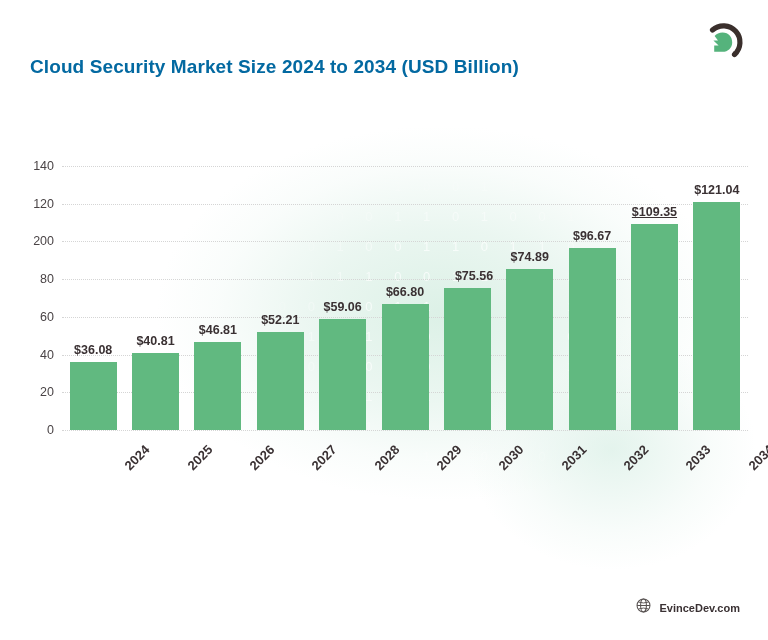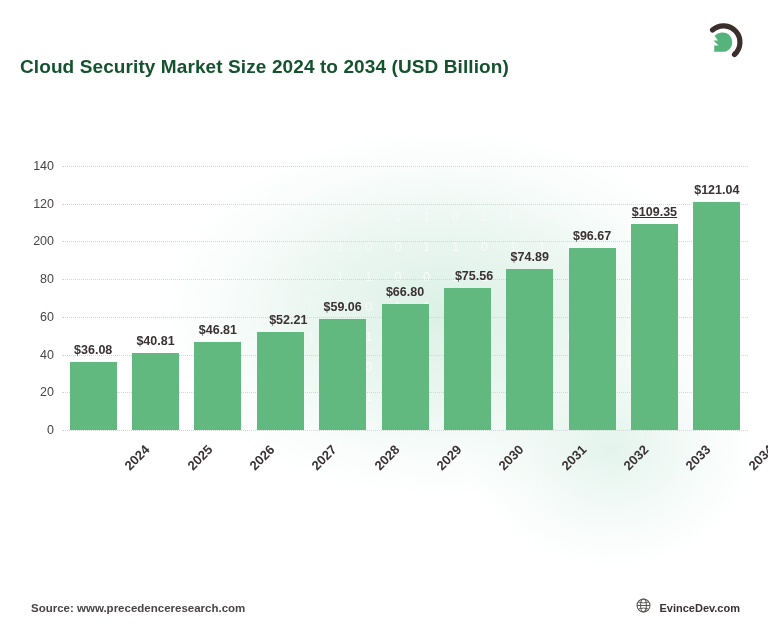--- a/index.html
+++ b/index.html
@@ -82,25 +82,25 @@
     position: absolute;
     right: 24px;
     top: 20px;
     width: 44px;
     height: 44px;
     z-index: 6;
   }
 
   .chart-title {
     position: absolute;
-    left: 20px;
+    left: 30px;
     top: 56px;
     font-size: 19px;
     font-weight: bold;
-    color: #14532d;
+    color: #0369a1;
     letter-spacing: 0.1px;
     z-index: 6;
     white-space: nowrap;
   }
 
   
   .plot {
     position: absolute;
     left: 62px;
     top: 166px;
@@ -241,21 +241,21 @@
       <div class="bar" title="2024: $36.08" style="left: 7.68182px; width: 47px; height: 68.0366px; background: rgb(97, 185, 128);"></div>
       <div class="bar-label" style="left: 31.1818px; top: 176.963px;">$36.08</div>
       <div class="xtick" style="left: 51.1818px;">2024</div>
       <div class="bar" title="2025: $40.81" style="left: 70.0455px; width: 47px; height: 76.956px; background: rgb(97, 185, 128);"></div>
       <div class="bar-label" style="left: 93.5455px; top: 168.044px;">$40.81</div>
       <div class="xtick" style="left: 113.545px;">2025</div>
       <div class="bar" title="2026: $46.81" style="left: 132.409px; width: 47px; height: 88.2703px; background: rgb(97, 185, 128);"></div>
       <div class="bar-label" style="left: 155.909px; top: 156.73px;">$46.81</div>
       <div class="xtick" style="left: 175.909px;">2026</div>
       <div class="bar" title="2027: $52.21" style="left: 194.773px; width: 47px; height: 98.4531px; background: rgb(97, 185, 128);"></div>
-      <div class="bar-label" style="left: 218.273px; top: 146.547px; margin-left: 8px;">$52.21</div>
+      <div class="bar-label" style="left: 218.273px; top: 146.547px;">$52.21</div>
       <div class="xtick" style="left: 238.273px;">2027</div>
       <div class="bar" title="2028: $59.06" style="left: 257.136px; width: 47px; height: 111.37px; background: rgb(97, 185, 128);"></div>
       <div class="bar-label" style="left: 280.636px; top: 133.63px;">$59.06</div>
       <div class="xtick" style="left: 300.636px;">2028</div>
       <div class="bar" title="2029: $66.80" style="left: 319.5px; width: 47px; height: 125.966px; background: rgb(97, 185, 128);"></div>
       <div class="bar-label" style="left: 343px; top: 119.034px;">$66.80</div>
       <div class="xtick" style="left: 363px;">2029</div>
       <div class="bar" title="2030: $75.56" style="left: 381.864px; width: 47px; height: 142.485px; background: rgb(97, 185, 128);"></div>
       <div class="bar-label" style="left: 412px; top: 102.515px;">$75.56</div>
       <div class="xtick" style="left: 425.364px;">2030</div>
@@ -266,21 +266,20 @@
       <div class="bar-label" style="left: 530.091px; top: 62.708px;">$96.67</div>
       <div class="xtick" style="left: 550.091px;">2032</div>
       <div class="bar" title="2033: $109.35" style="left: 568.955px; width: 47px; height: 206.203px; background: rgb(97, 185, 128);"></div>
       <div class="bar-label" style="left: 592.455px; top: 38.7971px; text-decoration: underline;">$109.35</div>
       <div class="xtick" style="left: 612.455px;">2033</div>
       <div class="bar" title="2034: $121.04" style="left: 631.318px; width: 47px; height: 228.247px; background: rgb(97, 185, 128);"></div>
       <div class="bar-label" style="left: 654.818px; top: 16.7531px;">$121.04</div>
       <div class="xtick" style="left: 674.818px;">2034</div>
     </div>
 
-  <div class="footer-source">Source: www.precedenceresearch.com</div>
 
   <div class="footer-brand">
     <span class="globe-icon">
       <svg width="15" height="15" viewBox="0 0 16 16">
         <circle cx="8" cy="8" r="6.9" fill="none" stroke="#56504f" stroke-width="1.1"></circle>
         <ellipse cx="8" cy="8" rx="3.1" ry="6.9" fill="none" stroke="#56504f" stroke-width="1.1"></ellipse>
         <line x1="1.2" y1="8" x2="14.8" y2="8" stroke="#56504f" stroke-width="1.1"></line>
         <path d="M 2.6 4.3 Q 8 6.3 13.4 4.3" fill="none" stroke="#56504f" stroke-width="1"></path>
         <path d="M 2.6 11.7 Q 8 9.7 13.4 11.7" fill="none" stroke="#56504f" stroke-width="1"></path>
       </svg>

